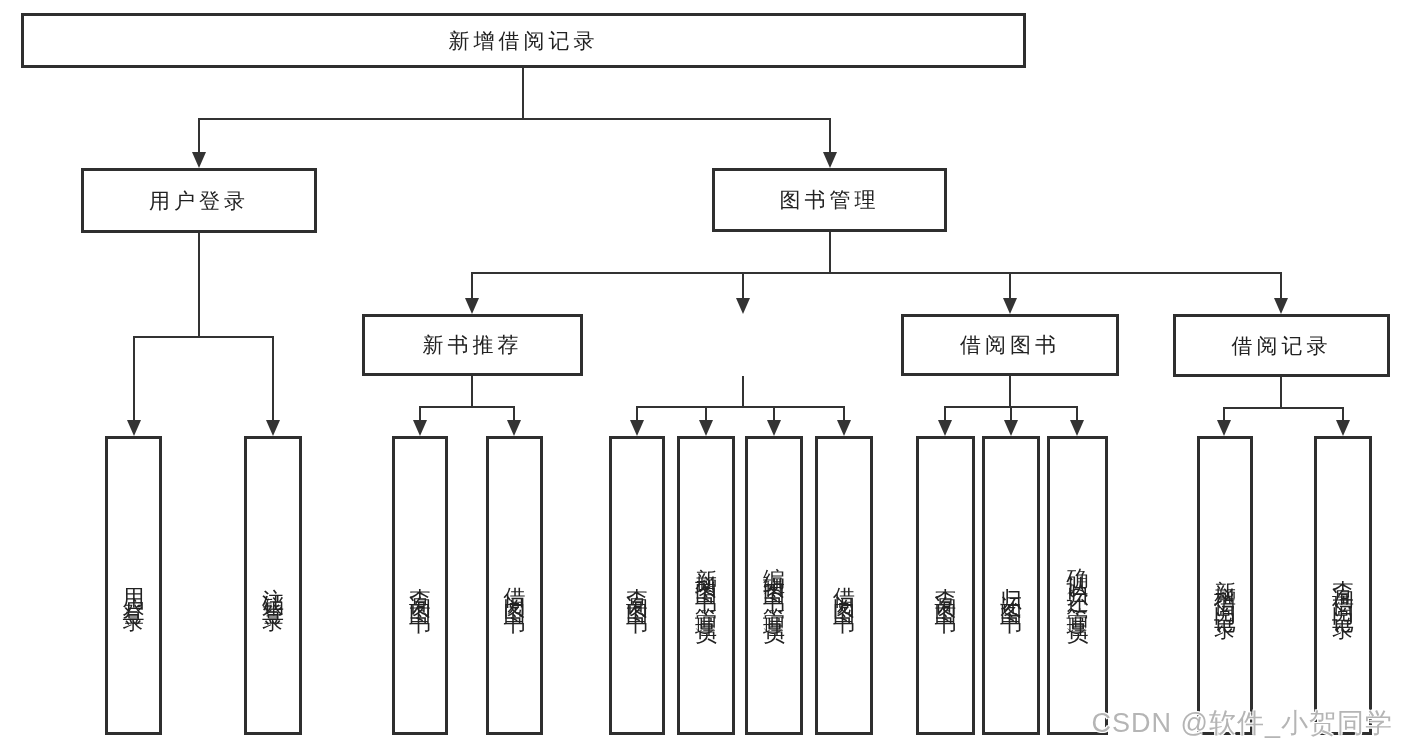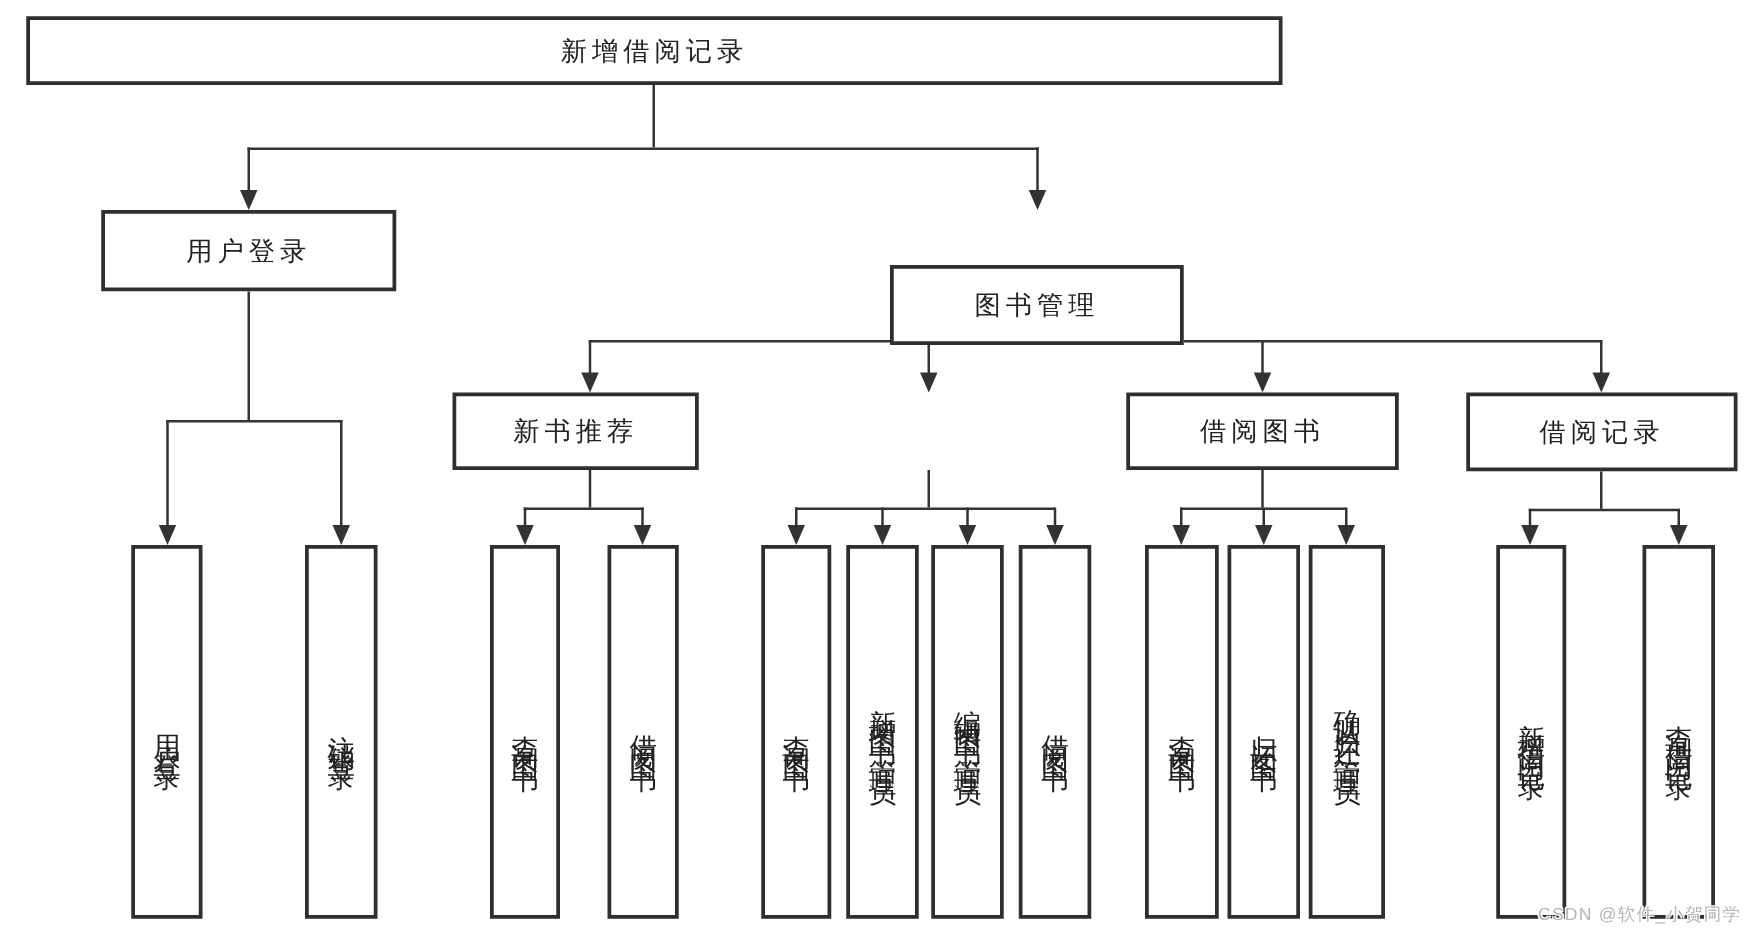--- a/index.html
+++ b/index.html
@@ -49,21 +49,21 @@
     left: 0; bottom: 0;
     width: 0; height: 0;
     border-left: 7px solid transparent;
     border-right: 7px solid transparent;
     border-top: 16px solid #333333;
   }
   .watermark {
     position: absolute;
     right: 12px;
     bottom: 6px;
-    font-size: 14px;
+    font-size: 27px;
     letter-spacing: 1px;
     color: #b5b5b5;
     text-shadow: -1px -1px 0 #ffffff, 1px -1px 0 #ffffff, -1px 1px 0 #ffffff, 1px 1px 0 #ffffff;
     z-index: 5;
     white-space: nowrap;
   }
 </style>
 </head>
 <body>
 
@@ -109,25 +109,25 @@
   <div class="arrow" style="left:1217px; top:407px; height:29px;"></div>
   <div class="arrow" style="left:1336px; top:407px; height:29px;"></div>
 
   <div class="node" style="left:21px; top:13px; width:1005px; height:55px;">
     <span class="hlabel">新增借阅记录</span>
   </div>
 
   <div class="node" style="left:81px; top:168px; width:236px; height:65px;">
     <span class="hlabel">用户登录</span>
   </div>
-  <div class="node" style="left:712px; top:168px; width:235px; height:64px;margin-top:44px;">
+  <div class="node" style="left:712px; top:168px; width:235px; height:64px;">
     <span class="hlabel">图书管理</span>
   </div>
 
-  <div class="node" style="left:362px; top:314px; width:197px; height:62px;">
+  <div class="node" style="left:362px; top:314px; width:221px; height:62px;">
     <span class="hlabel">新书推荐</span>
   </div>
   <div class="node" style="left:901px; top:314px; width:218px; height:62px;">
     <span class="hlabel">借阅图书</span>
   </div>
   <div class="node" style="left:1173px; top:314px; width:217px; height:63px;">
     <span class="hlabel">借阅记录</span>
   </div>
 
   <div class="node" style="left:105px; top:436px; width:57px; height:299px;">

